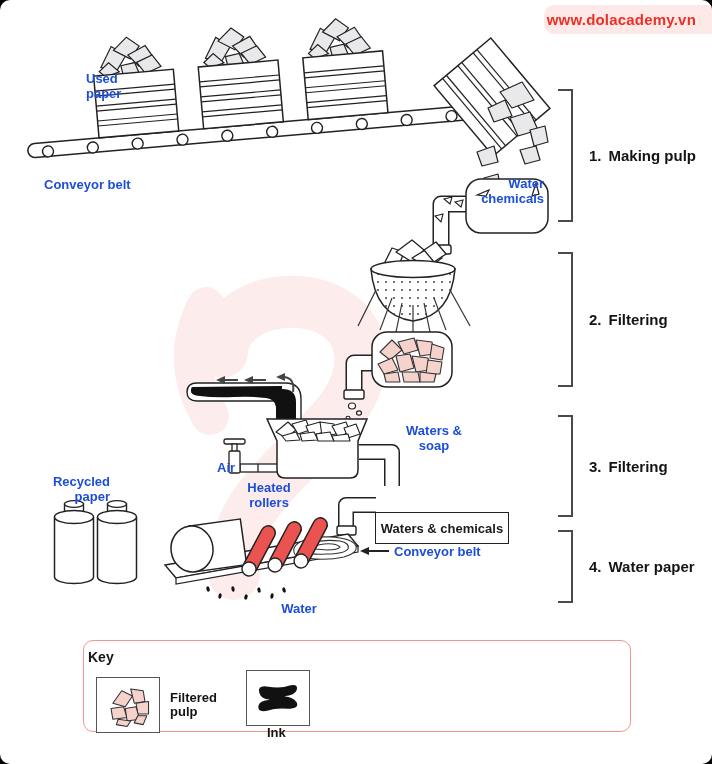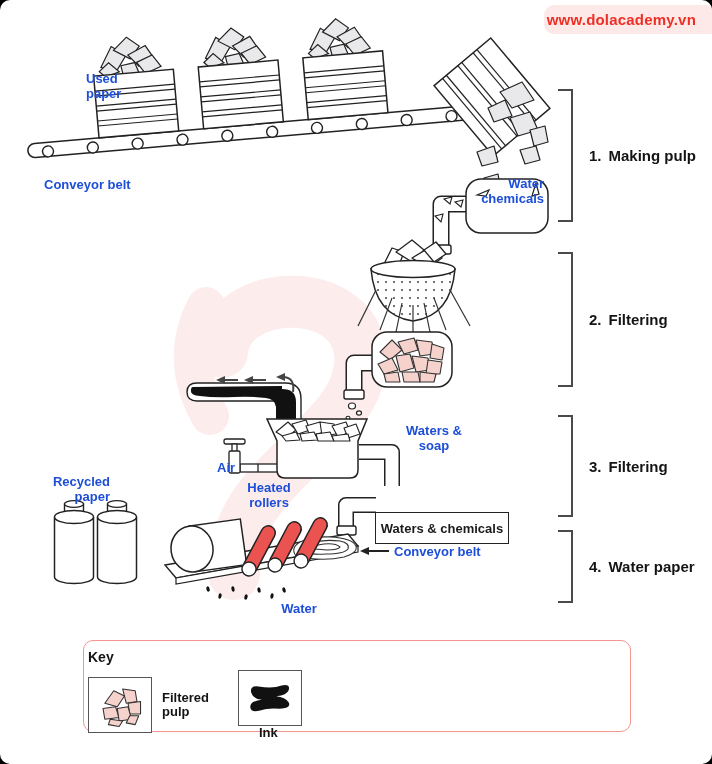--- a/index.html
+++ b/index.html
@@ -299,21 +299,21 @@
   <div class="stage-label"><span class="num">3.</span><span>Filtering</span></div>
 </div>
 <div class="stage" style="top:530px;height:73px;">
   <div class="bracket"></div>
   <div class="stage-label"><span class="num">4.</span><span>Water paper</span></div>
 </div>
 
 <div class="key">
   <div class="key-title">Key</div>
   <div class="key-row">
-    <div class="key-item" style="margin-left: 0;">
+    <div class="key-item" style="margin-left: 8px;">
       <div class="icon-box">
         <svg width="58" height="50" viewBox="0 0 62 56">
           <g fill="#f6d2cc" stroke="#333" stroke-width="1.2" stroke-linejoin="round">
             <polygon points="14,26 24,12 36,18 28,30"></polygon>
             <polygon points="34,10 48,12 50,24 38,26"></polygon>
             <polygon points="40,26 54,24 54,38 42,38"></polygon>
             <polygon points="12,32 26,30 30,42 14,44"></polygon>
             <polygon points="28,32 40,30 44,44 30,46"></polygon>
             <polygon points="42,40 52,40 48,50 38,48"></polygon>
             <polygon points="20,44 34,46 30,52 18,50"></polygon>

